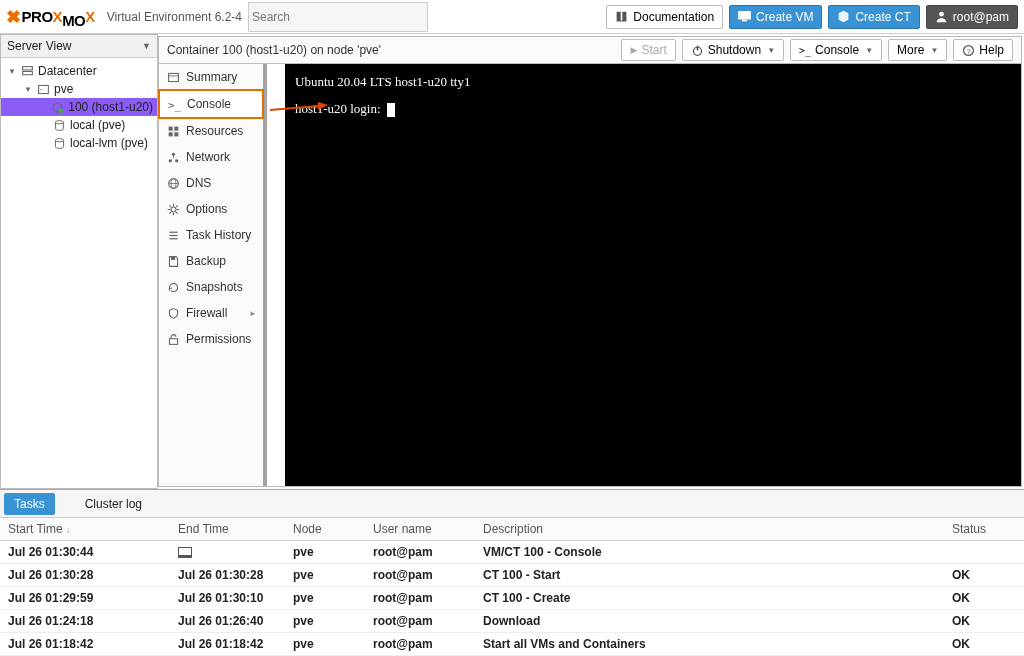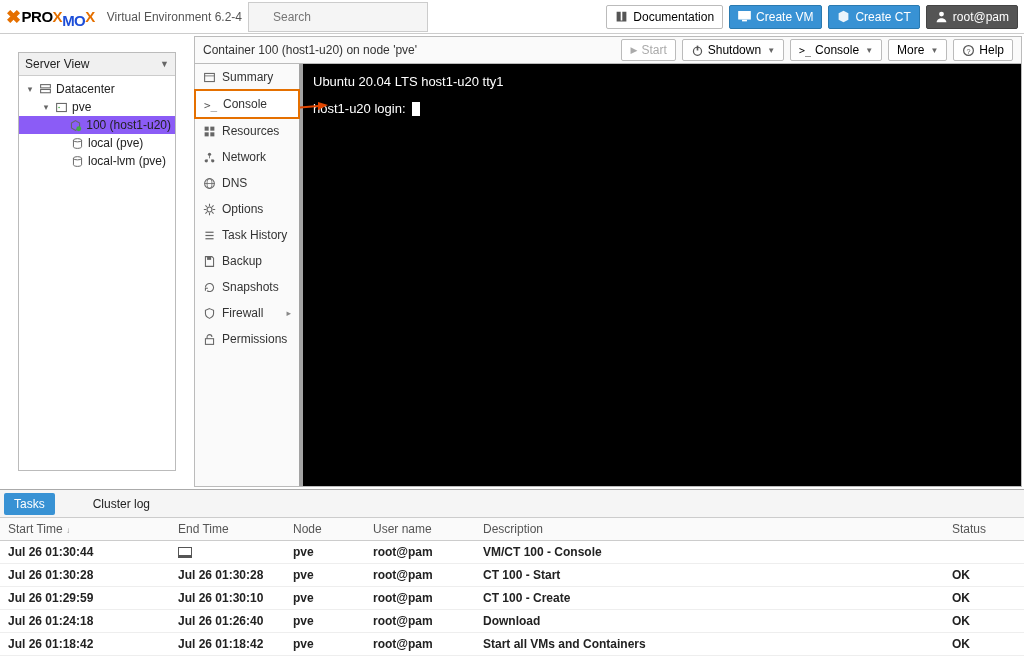--- a/index.html
+++ b/index.html
@@ -2,53 +2,53 @@
 <html><head>
 <meta charset="utf-8">
 <style>
 * { box-sizing: border-box; margin: 0; padding: 0; }
 body { font-family: Arial, Helvetica, sans-serif; font-size: 12px; color: #222; background: #fff; }
 .topbar { display: flex; align-items: center; height: 34px; background: #fff; border-bottom: 1px solid #ccc; padding: 0 6px; gap: 6px; }
 .logo { display: flex; align-items: center; font-weight: bold; font-size: 15px; letter-spacing: -0.5px; }
 .logo .x1 { color: #e57000; font-weight: bold; font-size: 18px; margin-right: 1px; }
 .logo .pre { color: #000; }
 .logo .x2 { color: #e57000; }
-.logo .post { color: #1d4ed8; margin-top: 8px; }
+.logo .post { color: #000000; margin-top: 8px; }
 .env { color: #555; font-size: 12px; margin-left: 6px; }
 .search { flex: 0 0 180px; }
-.search input { width: 100%; height: 30px; border: 1px solid #ccc; padding: 2px 24px; font-size: 12px; background: #f5f5f5; }
+.search input { width: 100%; height: 30px; border: 1px solid #ccc; padding: 2px 3px; font-size: 12px; background: #f5f5f5; }
 .topspacer { flex: 1; }
 .btn { display: inline-flex; align-items: center; gap: 5px; height: 24px; padding: 0 8px; border: 1px solid #bbb; background: #fff; font-size: 12px; cursor: pointer; border-radius: 2px; }
 .btn.blue { background: #3892d4; border-color: #2a7ab0; color: #fff; }
 .btn.dark { background: #555; border-color: #444; color: #fff; }
 .icon { width: 13px; height: 13px; display: inline-block; flex-shrink: 0; }
 .main { display: flex; height: 455px; }
-.sidebar { width: 158px; border: 1px solid #bbb; background: #f5f5f5; display: flex; flex-direction: column; margin: 18px; justify-content: space-between; }
+.sidebar { width: 158px; border: 1px solid #bbb; background: #f5f5f5; display: flex; flex-direction: column; margin: 0; justify-content: space-between; }
 .sidebar-head { display: flex; align-items: center; justify-content: space-between; padding: 4px 6px; border-bottom: 1px solid #ccc; background: #f0f0f0; }
 .tree { padding: 4px 0; overflow: auto; flex: 1; background: #fff; }
 .tree-item { display: flex; align-items: center; gap: 4px; padding: 2px 4px; cursor: pointer; white-space: nowrap; }
 .tree-item.sel { background: #8b5cf6; }
 .tree-item .tw { width: 10px; text-align: center; color: #666; font-size: 9px; }
 .content { flex: 1; display: flex; flex-direction: column; margin: 2px 2px 2px 0; }
 .titlebar { display: flex; align-items: center; height: 28px; border: 1px solid #bbb; background: #fafafa; padding: 0 8px; gap: 6px; }
 .titlebar-title { flex: 1; font-size: 12px; color: #333; }
 .cbtn { display: inline-flex; align-items: center; gap: 4px; height: 22px; padding: 0 8px; border: 1px solid #bbb; background: #fff; font-size: 12px; cursor: pointer; border-radius: 2px; }
 .cbtn.disabled { color: #aaa; }
 .body { flex: 1; display: flex; border: 1px solid #bbb; border-top: none; }
 .nav { width: 108px; border-right: 4px solid #a3a3a3; background: #fafafa; }
 .nav-item { display: flex; align-items: center; gap: 6px; padding: 6px 8px; cursor: pointer; font-size: 12px; color: #333; position: relative; }
 .nav-item.sel { border: 2px solid #e57000; margin: -1px; z-index: 2; background: #fff; }
 .nav-item .chev { margin-left: auto; color: #888; font-size: 9px; }
-.console-wrap { flex: 1; background: #000; position: relative; padding: 8px 10px; font-family: Liberation Sans, sans-serif; font-size: 13px; color: #fff; line-height: 1.6; }
+.console-wrap { flex: 1; background: #000; position: relative; padding: 8px 10px; font-family: Liberation Serif, serif; font-size: 13px; color: #fff; line-height: 1.6; margin-left: 18px; }
 .cursor { display: inline-block; width: 8px; height: 14px; background: #fff; vertical-align: middle; margin-left: 3px; }
 
 .anno-arrow { position: absolute; left: 270px; top: 106px; width: 60px; height: 20px; pointer-events: none; }
 .anno-arrow svg { overflow: visible; }
 .bottom { border-top: 1px solid #aaa; }
-.tabs { display: flex; align-items: center; gap: 28px; background: #f5f5f5; border-bottom: 1px solid #ccc; height: 28px; padding: 0 4px; }
+.tabs { display: flex; align-items: center; gap: 20px; background: #f5f5f5; border-bottom: 1px solid #ccc; height: 28px; padding: 0 4px; }
 .tab { padding: 4px 10px; cursor: pointer; font-size: 12px; border-radius: 2px; }
 .tab.sel { background: #3892d4; color: #fff; }
 .tasktable { width: 100%; border-collapse: collapse; }
 .tasktable th, .tasktable td { text-align: left; padding: 4px 8px; font-size: 12px; border-bottom: 1px solid #eee; font-weight: bold; }
 .tasktable th { background: #fafafa; color: #555; border-bottom: 1px solid #ccc; font-weight: normal; }
 .mon-icon { width: 14px; height: 11px; display: inline-block; border: 1.5px solid #555; border-bottom: 3px solid #555; vertical-align: middle; }
 svg { display: block; }
 .white { fill: #fff; }
 .dn { fill: #555; }
 </style>

